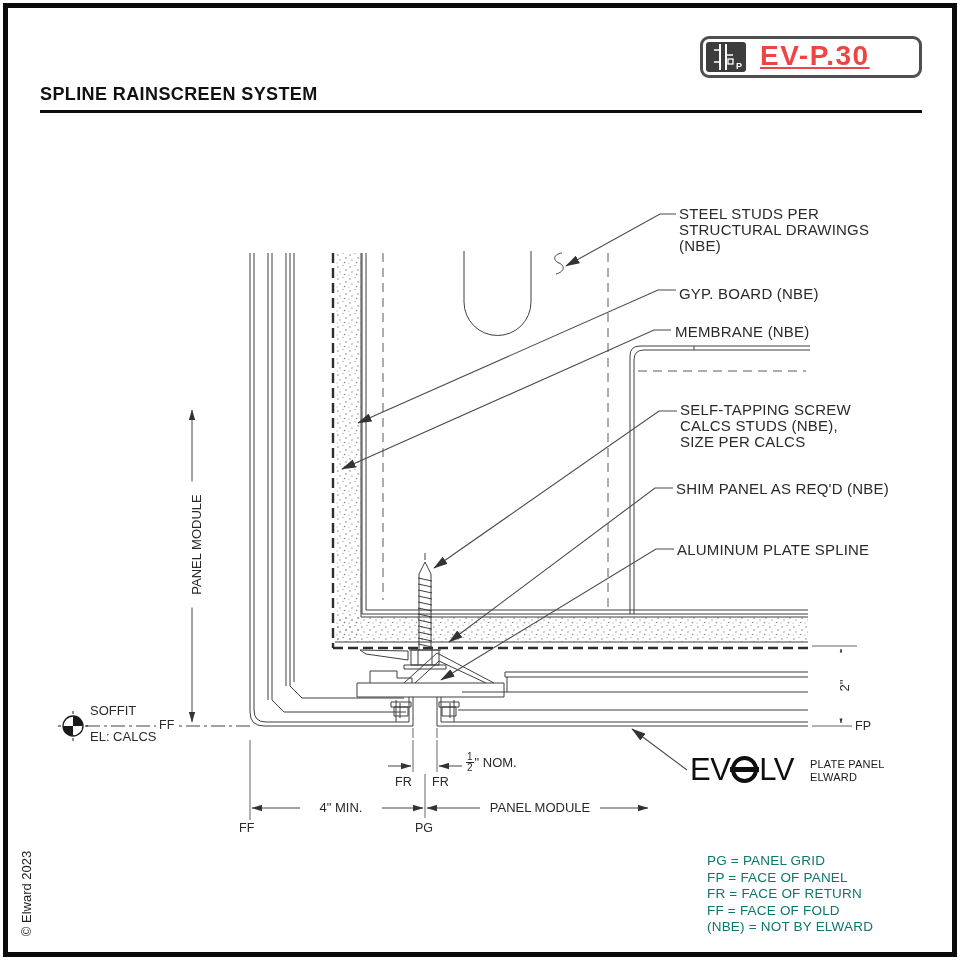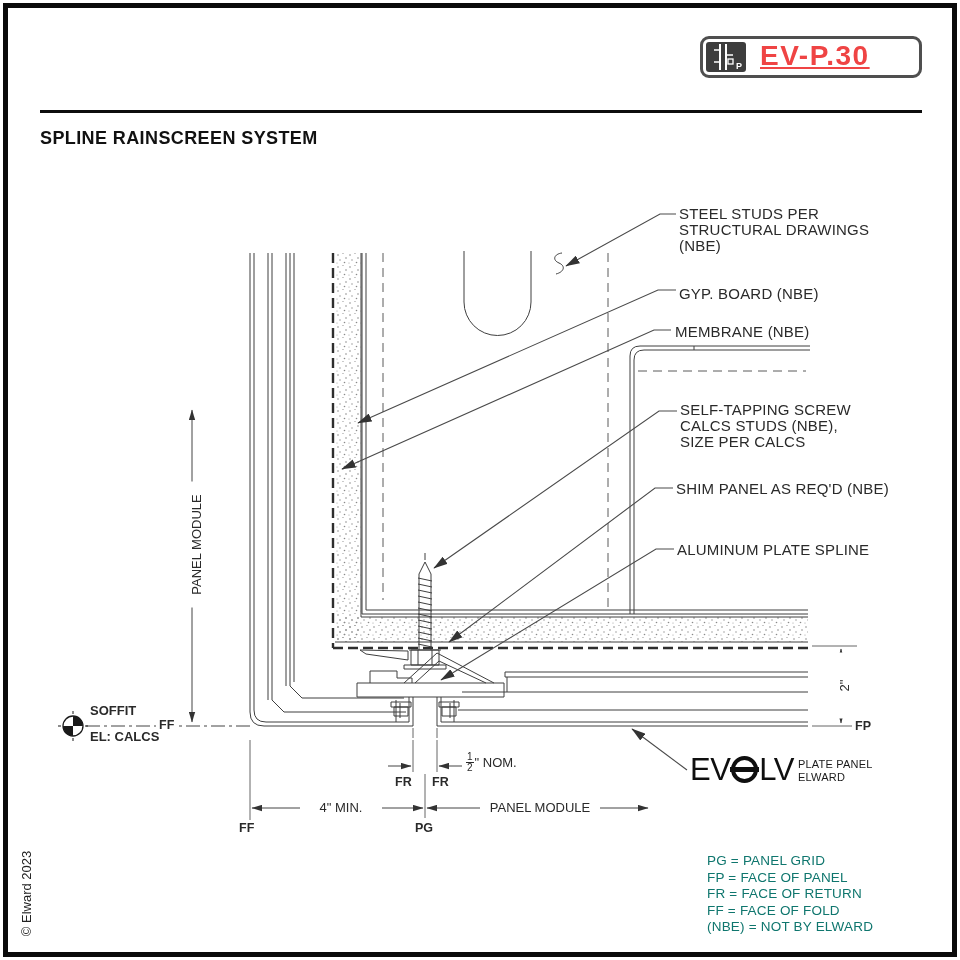--- a/index.html
+++ b/index.html
@@ -1,44 +1,44 @@
 <!DOCTYPE html>
 <html><head>
 <meta charset="utf-8">
 <style>
   html,body{margin:0;padding:0;background:#fff;}
   body{width:960px;height:960px;position:relative;font-family:"Liberation Sans",sans-serif;color:#222;overflow:hidden;}
   .frame{position:absolute;left:3px;top:3px;right:3px;bottom:3px;border:5px solid #0a0a0a;}
   .abs{position:absolute;white-space:nowrap;}
-  #title{left:40px;top:84px;font-size:18px;font-weight:bold;letter-spacing:.4px;color:#111;margin-top:44px;}
+  #title{left:40px;top:84px;font-size:18px;font-weight:bold;letter-spacing:.4px;color:#111;}
   #title-rule{left:40px;top:110px;width:882px;height:3px;background:#0d0d0d;}
   
   #badge{left:700px;top:36px;width:222px;height:42px;border:3px solid #4f4f4f;border-radius:9px;display:flex;align-items:center;background:#fff;box-sizing:border-box;}
   #badge .icon-box{margin-left:3px;width:40px;height:30px;background:#3d3d3d;border-radius:3px;position:relative;}
   #badge .icon-box svg{position:absolute;left:0;top:0;}
   #badge .badge-text{font-size:28px;color:#ef4444;font-weight:600;letter-spacing:1.5px;margin-left:14px;margin-top:-3px;text-decoration:underline;}
   
   .callout{font-size:15px;line-height:16px;letter-spacing:.2px;color:#2a2a2a;}
   
-  .lbl{font-size:12.5px;color:#2a2a2a;font-weight:bold;}
+  .lbl{font-size:12.5px;color:#2a2a2a;}
   .onl{background:#fff;padding:0 3px;}
   .ctr{text-align:center;}
   .rot{transform:rotate(-90deg);}
   
   .fracwrap{display:flex;align-items:center;font-size:13px;color:#2a2a2a;}
   .frac{display:inline-flex;flex-direction:column;align-items:center;font-size:10px;line-height:10px;margin-right:1px;}
   .frac .num{border-bottom:1px solid #2a2a2a;padding:0 1px;}
   
   #legend{left:707px;top:853px;font-size:13.5px;line-height:16.5px;letter-spacing:.2px;color:#0f766e;}
   
   #logo{left:690px;top:753px;display:flex;align-items:flex-start;}
   .logo-big{font-size:31px;font-weight:400;letter-spacing:-.5px;line-height:34px;color:#0f0f0f;}
   .theta{display:inline-block;width:19px;height:19px;border:4.5px solid #0f0f0f;border-radius:50%;position:relative;margin:0 1px;top:3px;}
   .theta-bar{position:absolute;left:-5px;right:-5px;top:7px;height:4.5px;background:#0f0f0f;}
-  .logo-sub{margin-left:4px;margin-top:5px;font-size:11px;line-height:12.5px;letter-spacing:.2px;color:#1a1a1a;}
+  .logo-sub{margin-left:16px;margin-top:5px;font-size:11px;line-height:12.5px;letter-spacing:.2px;color:#1a1a1a;}
   #copyright{left:-24px;top:886px;width:100px;text-align:center;font-size:13px;color:#222;transform:rotate(-90deg);}
   svg.draw{position:absolute;left:0;top:0;pointer-events:none;}
 </style>
 </head>
 <body>
 
 <div class="frame"></div>
 
 <svg class="draw" width="960" height="960" viewBox="0 0 960 960">
   <defs>

